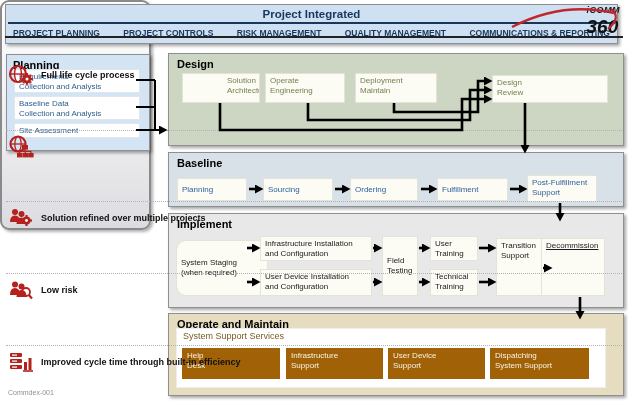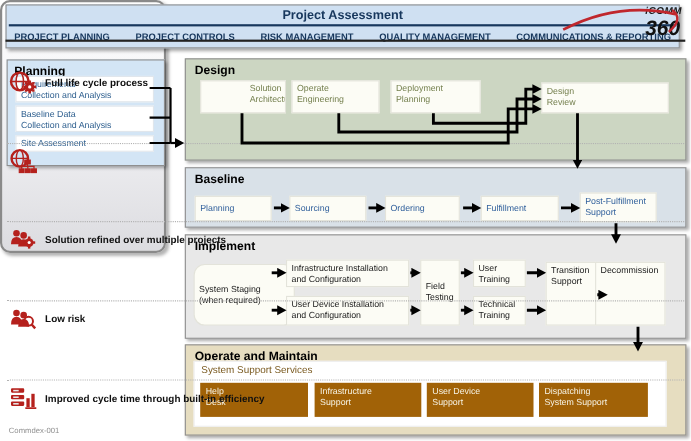--- a/index.html
+++ b/index.html
@@ -52,21 +52,21 @@
   #oper-inner{position:absolute;left:176px;top:328px;width:428px;height:58px;background:#fff;border:1px solid #eee;}
   #oper-sub{position:absolute;left:183px;top:331px;font-size:9px;color:#7a5a20;}
   svg#wires{position:absolute;left:0;top:0;pointer-events:none;}
 </style>
 </head>
 <body>
 
 <div id="stage">
 
   <div id="hdr" class="panel">
-    <div id="hdr-title">Project Assessment</div>
+    <div id="hdr-title">Project Integrated</div>
     <div id="hdr-menu">
       <span>PROJECT PLANNING</span>
       <span>PROJECT CONTROLS</span>
       <span>RISK MANAGEMENT</span>
       <span>QUALITY MANAGEMENT</span>
       <span>COMMUNICATIONS &amp; REPORTING</span>
     </div>
   </div>
 
   <div id="planning" class="panel">
@@ -79,21 +79,21 @@
   </div>
 
   <div id="design" class="panel design-bg">
     <div class="panel-title">Design</div>
   </div>
   <div class="wbox design-txt" style="left:182px;top:73px;width:78px;height:30px;padding-left:44px;">Solution
 Architecture</div>
   <div class="wbox design-txt" style="left:265px;top:73px;width:80px;height:30px;">Operate
 Engineering</div>
   <div class="wbox design-txt" style="left:355px;top:73px;width:82px;height:30px;">Deployment
-Planning</div>
+Maintain</div>
   <div class="wbox design-txt" style="left:492px;top:75px;width:116px;height:28px;">Design
 Review</div>
 
   <div id="logistics" class="panel logi-bg">
     <div class="panel-title">Baseline</div>
   </div>
   <div class="wbox logi-txt" style="left:177px;top:178px;width:70px;height:23px;">Planning</div>
   <div class="wbox logi-txt" style="left:263px;top:178px;width:70px;height:23px;">Sourcing</div>
   <div class="wbox logi-txt" style="left:350px;top:178px;width:68px;height:23px;">Ordering</div>
   <div class="wbox logi-txt" style="left:437px;top:178px;width:71px;height:23px;">Fulfillment</div>
@@ -110,21 +110,21 @@
   <div class="wbox impl-txt" style="left:260px;top:269px;width:112px;height:27px;">User Device Installation
 and Configuration</div>
   <div class="wbox impl-txt vcenter" style="left:382px;top:236px;width:36px;height:60px;">Field
 Testing</div>
   <div class="wbox impl-txt" style="left:430px;top:236px;width:48px;height:25px;">User
 Training</div>
   <div class="wbox impl-txt" style="left:430px;top:269px;width:48px;height:27px;">Technical
 Training</div>
   <div class="wbox impl-txt" style="left:496px;top:238px;width:46px;height:58px;">Transition
 Support</div>
-  <div class="wbox impl-txt" style="left:541px;top:238px;width:64px;height:58px;">Decommission</div>
+  <div class="wbox impl-txt" style="left:541px;top:238px;width:64px;height:58px;text-decoration:underline;">Decommission</div>
 
   <div id="operate" class="panel oper-bg">
     <div class="panel-title">Operate and Maintain</div>
   </div>
   <div id="oper-inner"></div>
   <div id="oper-sub">System Support Services</div>
   <div class="goldbox" style="left:182px;top:348px;width:98px;height:31px;">Help
 Desk</div>
   <div class="goldbox" style="left:286px;top:348px;width:97px;height:31px;">Infrastructure
 Support</div>

